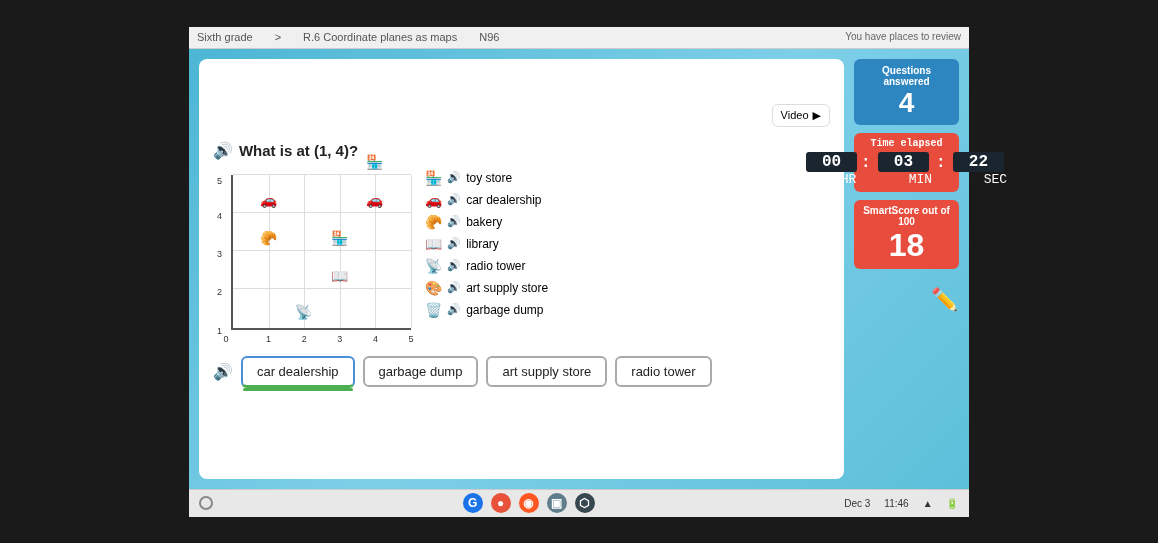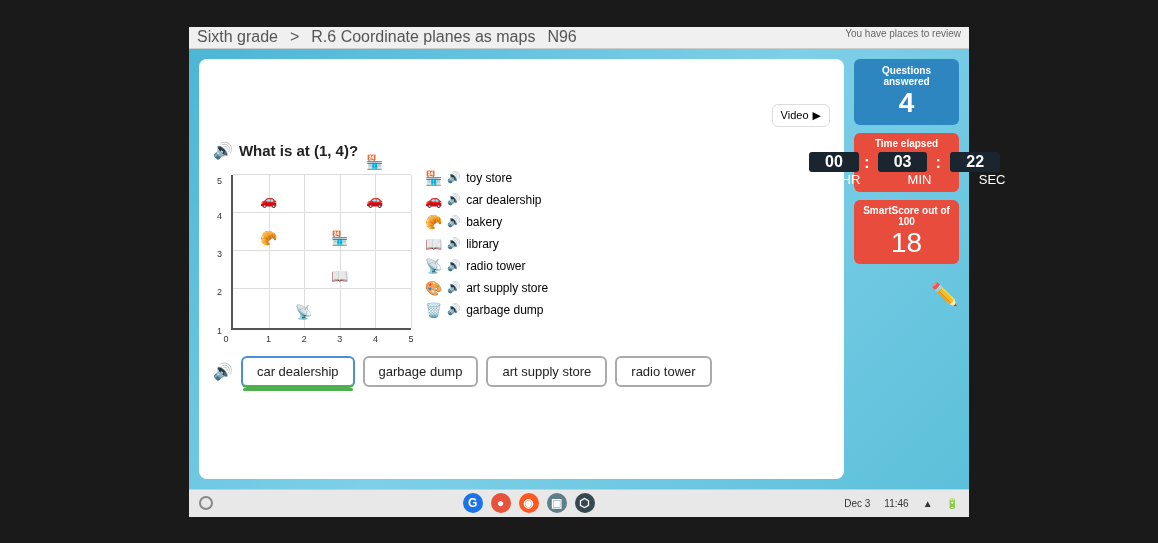--- a/index.html
+++ b/index.html
@@ -33,22 +33,22 @@
       border-bottom: 1px solid #ccc;
     }
     .top-bar-content {
       display: flex;
       justify-content: space-between;
       width: 100%;
     }
     .breadcrumb {
       display: flex;
       align-items: center;
-      gap: 12px;
-      font-size: 16px;
+      gap: 22px;
+      font-size: 11px;
       color: #555;
     }
     .main-content {
       flex: 1;
       display: flex;
       padding: 10px;
       gap: 10px;
     }
     .question-panel {
       background: white;
@@ -178,20 +178,21 @@
     .questions-answered-box .count {
       font-size: 28px;
       font-weight: bold;
     }
     .time-elapsed-box {
       background: #e74c3c;
       border-radius: 6px;
       color: white;
       text-align: center;
       padding: 5px 8px;
+      font-family: Liberation Mono, monospace;
     }
     .time-elapsed-box .label {
       font-size: 10px;
       font-weight: bold;
     }
     .time-display {
       display: flex;
       justify-content: center;
       gap: 4px;
       margin-top: 3px;
@@ -224,22 +225,22 @@
       border-radius: 6px;
       color: white;
       text-align: center;
       padding: 5px 8px;
     }
     .smartscore-box .label {
       font-size: 10px;
       font-weight: bold;
     }
     .smartscore-box .score {
-      font-size: 28px;
-      font-weight: normal;
+      font-size: 32px;
+      font-weight: bold;
     }
     .video-btn {
       background: white;
       border-radius: 6px;
       border: 1px solid #ddd;
       padding: 4px 8px;
       font-size: 11px;
       cursor: pointer;
       display: flex;
       align-items: center;

